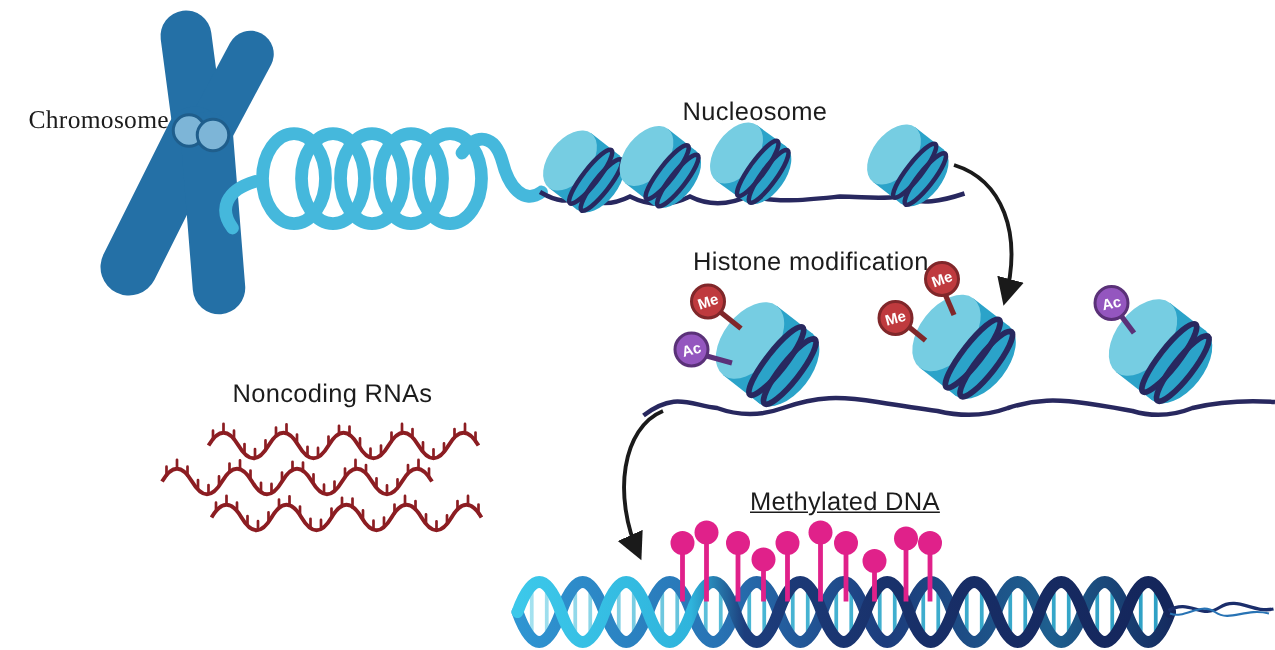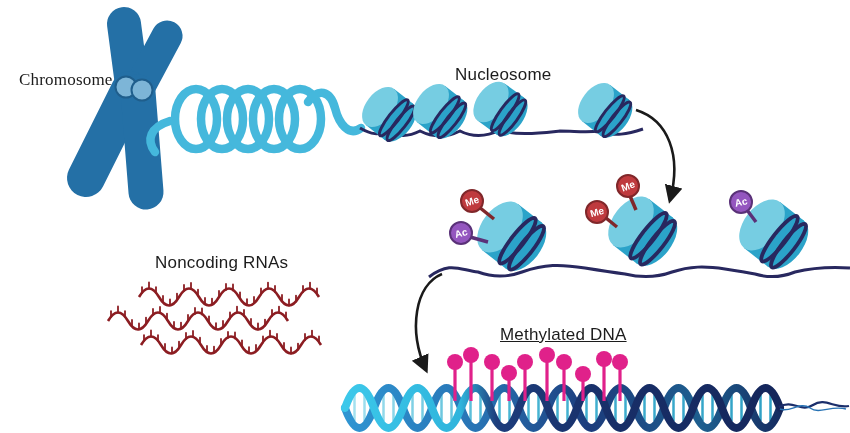--- a/index.html
+++ b/index.html
@@ -144,15 +144,16 @@
         <circle cx="564" cy="362" r="8"></circle>
         <circle cx="583" cy="374" r="8"></circle>
         <circle cx="604" cy="359" r="8"></circle>
         <circle cx="620" cy="362" r="8"></circle>
       </g>
     </g>
   </svg>
 
   <div class="lbl" style="left:19px;top:70px;font-family:Liberation Serif, serif;">Chromosome</div>
   <div class="lbl" style="left:455px;top:55px;margin-top:10px;">Nucleosome</div>
+  <div class="lbl" style="left:462px;top:165px;">Histone modification</div>
   <div class="lbl" style="left:155px;top:253px;text-align:center;">Noncoding RNAs</div>
   <div class="lbl" style="left:500px;top:325px;text-decoration:underline;">Methylated DNA</div>
 </div>
 
 </body></html>

